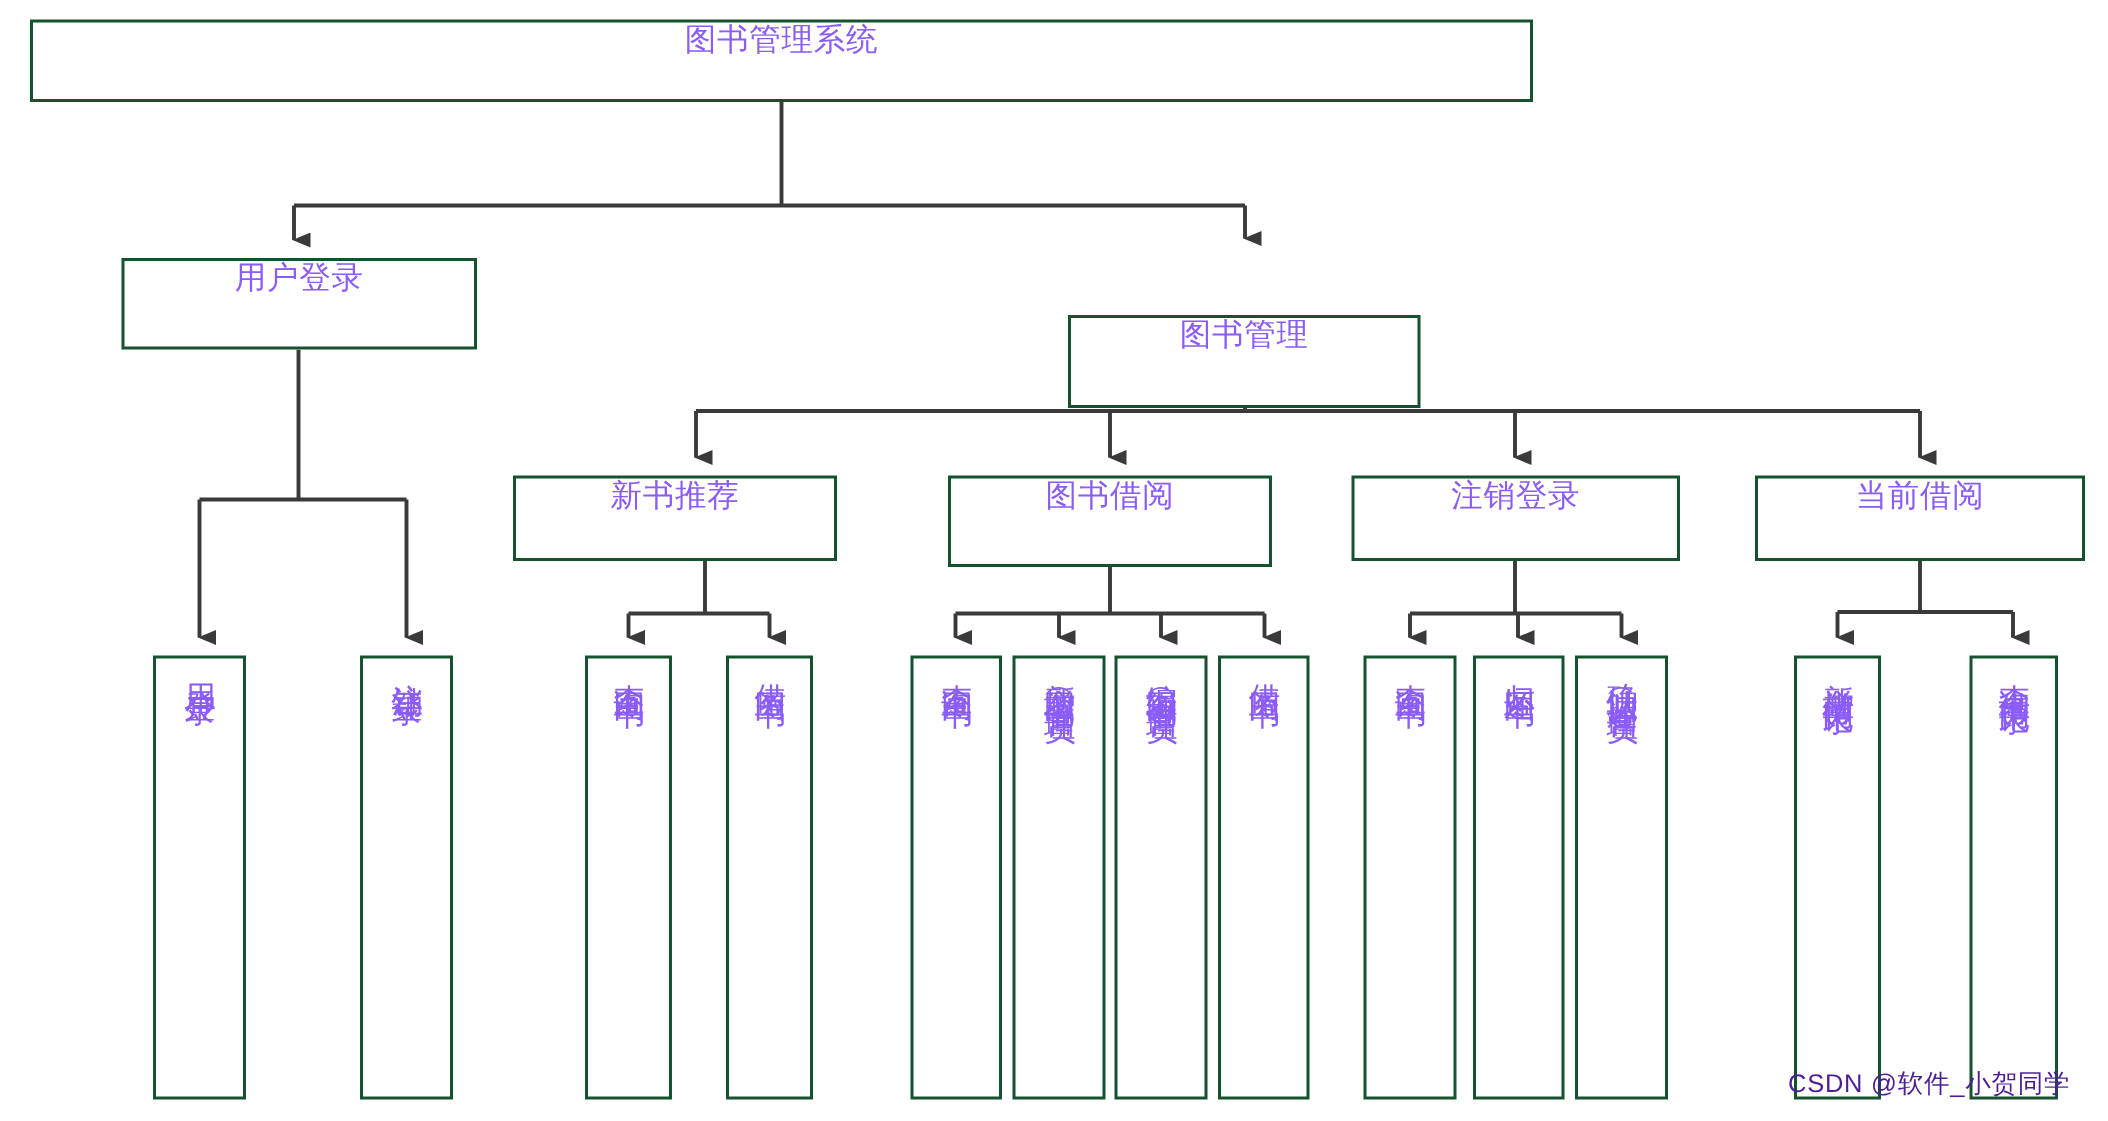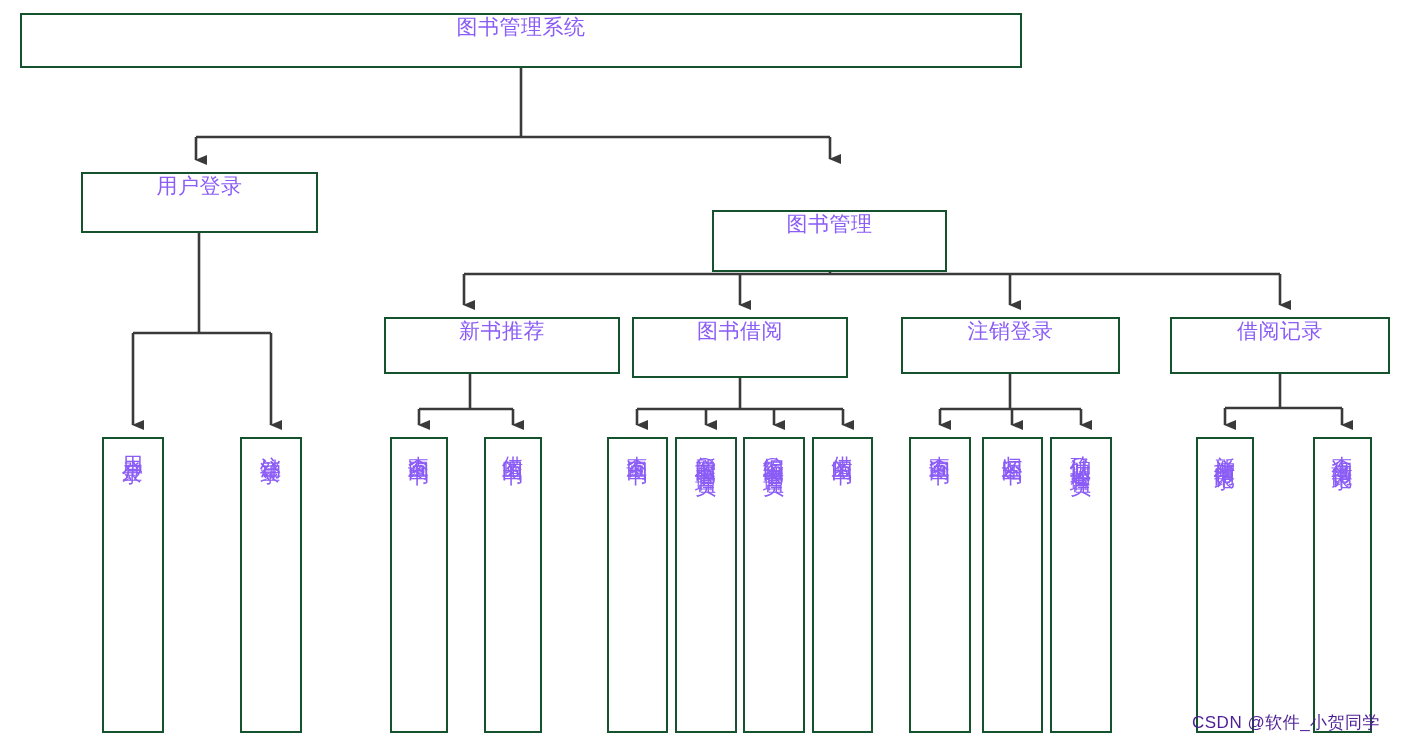--- a/index.html
+++ b/index.html
@@ -119,31 +119,31 @@
     <span>图书管理系统</span>
   </div>
 
   <div class="node h" style="left:81px; top:172px; width:237px; height:61px;">
     <span>用户登录</span>
   </div>
   <div class="node h" style="left:712px; top:171px; width:235px; height:62px;margin-top:39px;">
     <span>图书管理</span>
   </div>
 
-  <div class="node h" style="left:384px; top:317px; width:236px; height:57px;">
+  <div class="node h" style="left:342px; top:317px; width:216px; height:57px;">
     <span>新书推荐</span>
   </div>
   <div class="node h" style="left:632px; top:317px; width:216px; height:61px;">
     <span>图书借阅</span>
   </div>
   <div class="node h" style="left:901px; top:317px; width:219px; height:57px;">
     <span>注销登录</span>
   </div>
   <div class="node h" style="left:1170px; top:317px; width:220px; height:57px;">
-    <span>借阅记录</span>
+    <span>当前借阅</span>
   </div>
 
   <div class="node v" style="left:102px; top:437px; width:62px; height:296px;">
     <span class="vtext">用户登录</span>
   </div>
   <div class="node v" style="left:240px; top:437px; width:62px; height:296px;">
     <span class="vtext">注销登录</span>
   </div>
 
   <div class="node v" style="left:390px; top:437px; width:58px; height:296px;">

